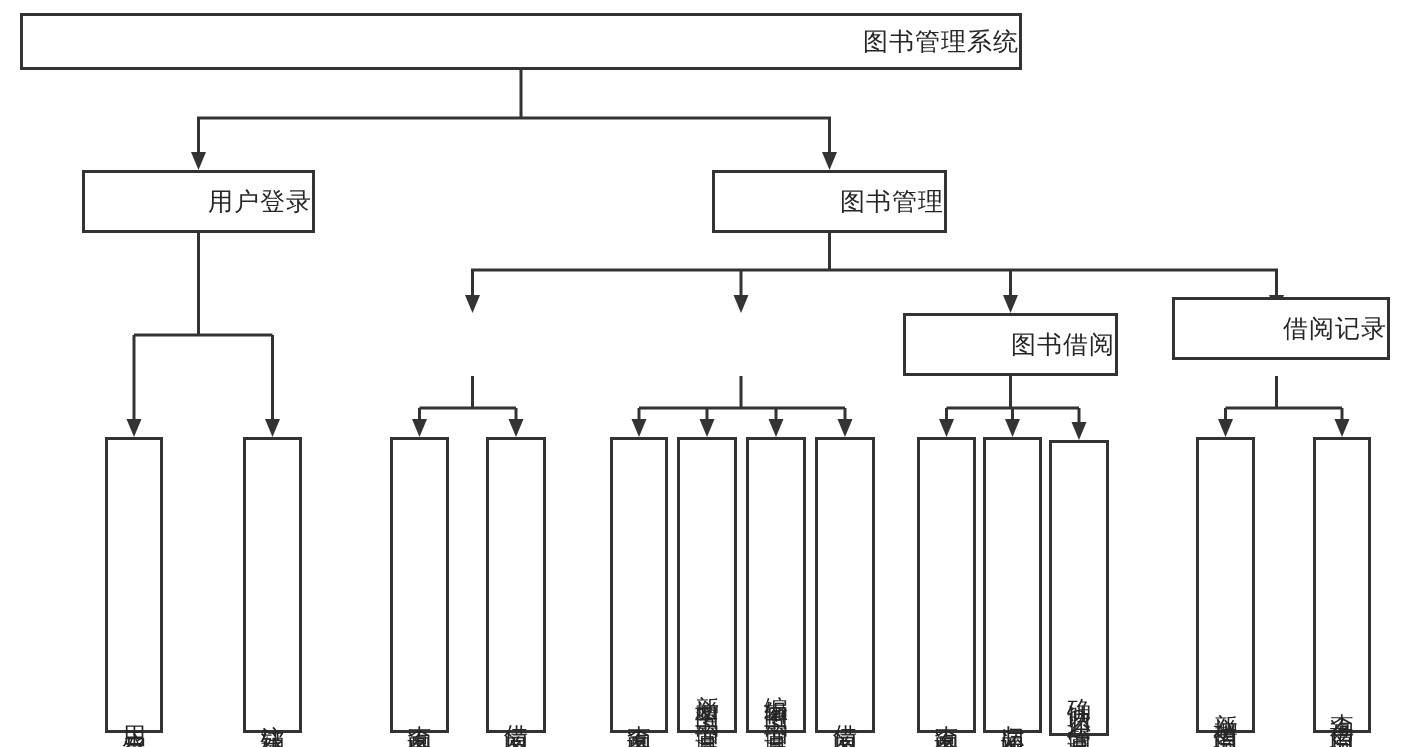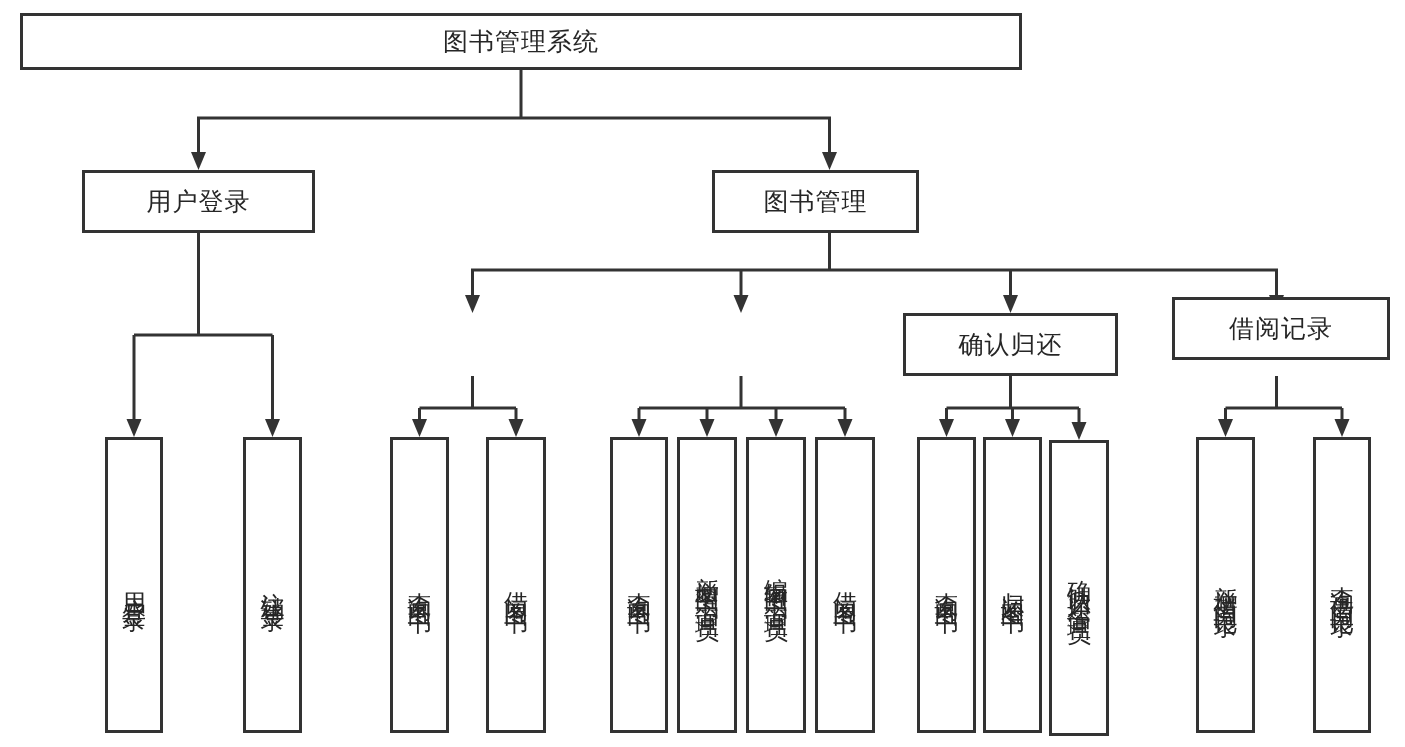--- a/index.html
+++ b/index.html
@@ -24,21 +24,21 @@
     pointer-events: none;
   }
   .box {
     position: absolute;
     box-sizing: border-box;
     background: #ffffff;
     border: 3px solid #333333;
     color: #262626;
     display: flex;
     align-items: center;
-    justify-content: center;
+    justify-content: flex-end;
     font-size: 25px;
     letter-spacing: 1px;
     text-align: center;
     white-space: nowrap;
   }
   .leaf {
     writing-mode: vertical-rl;
     text-orientation: mixed;
     letter-spacing: 6px;
     font-size: 24px;
@@ -101,26 +101,26 @@
       <polygon points="1334.5,419 1349.5,419 1342,437" fill="#333333"></polygon>
     </svg>
 
   <div class="box" style="left:20px; top:13px; width:1002px; height:57px">
     <span>图书管理系统</span>
   </div>
 
   <div class="box" style="left:82px; top:170px; width:233px; height:63px">
     <span>用户登录</span>
   </div>
-  <div class="box" style="left:712px; top:170px; width:207px; height:63px">
+  <div class="box" style="left:712px; top:170px; width:235px; height:63px">
     <span>图书管理</span>
   </div>
 
   <div class="box" style="left:903px; top:313px; width:215px; height:63px">
-    <span>确认归还</span>
+    <span>图书借阅</span>
   </div>
   <div class="box" style="left:1172px; top:297px; width:218px; height:63px">
     <span>借阅记录</span>
   </div>
 
   <div class="box leaf" style="left:105px; top:437px; width:58px; height:296px">
     <span>用户登录</span>
   </div>
   <div class="box leaf" style="left:243px; top:437px; width:59px; height:296px">
     <span>注销登录</span>

